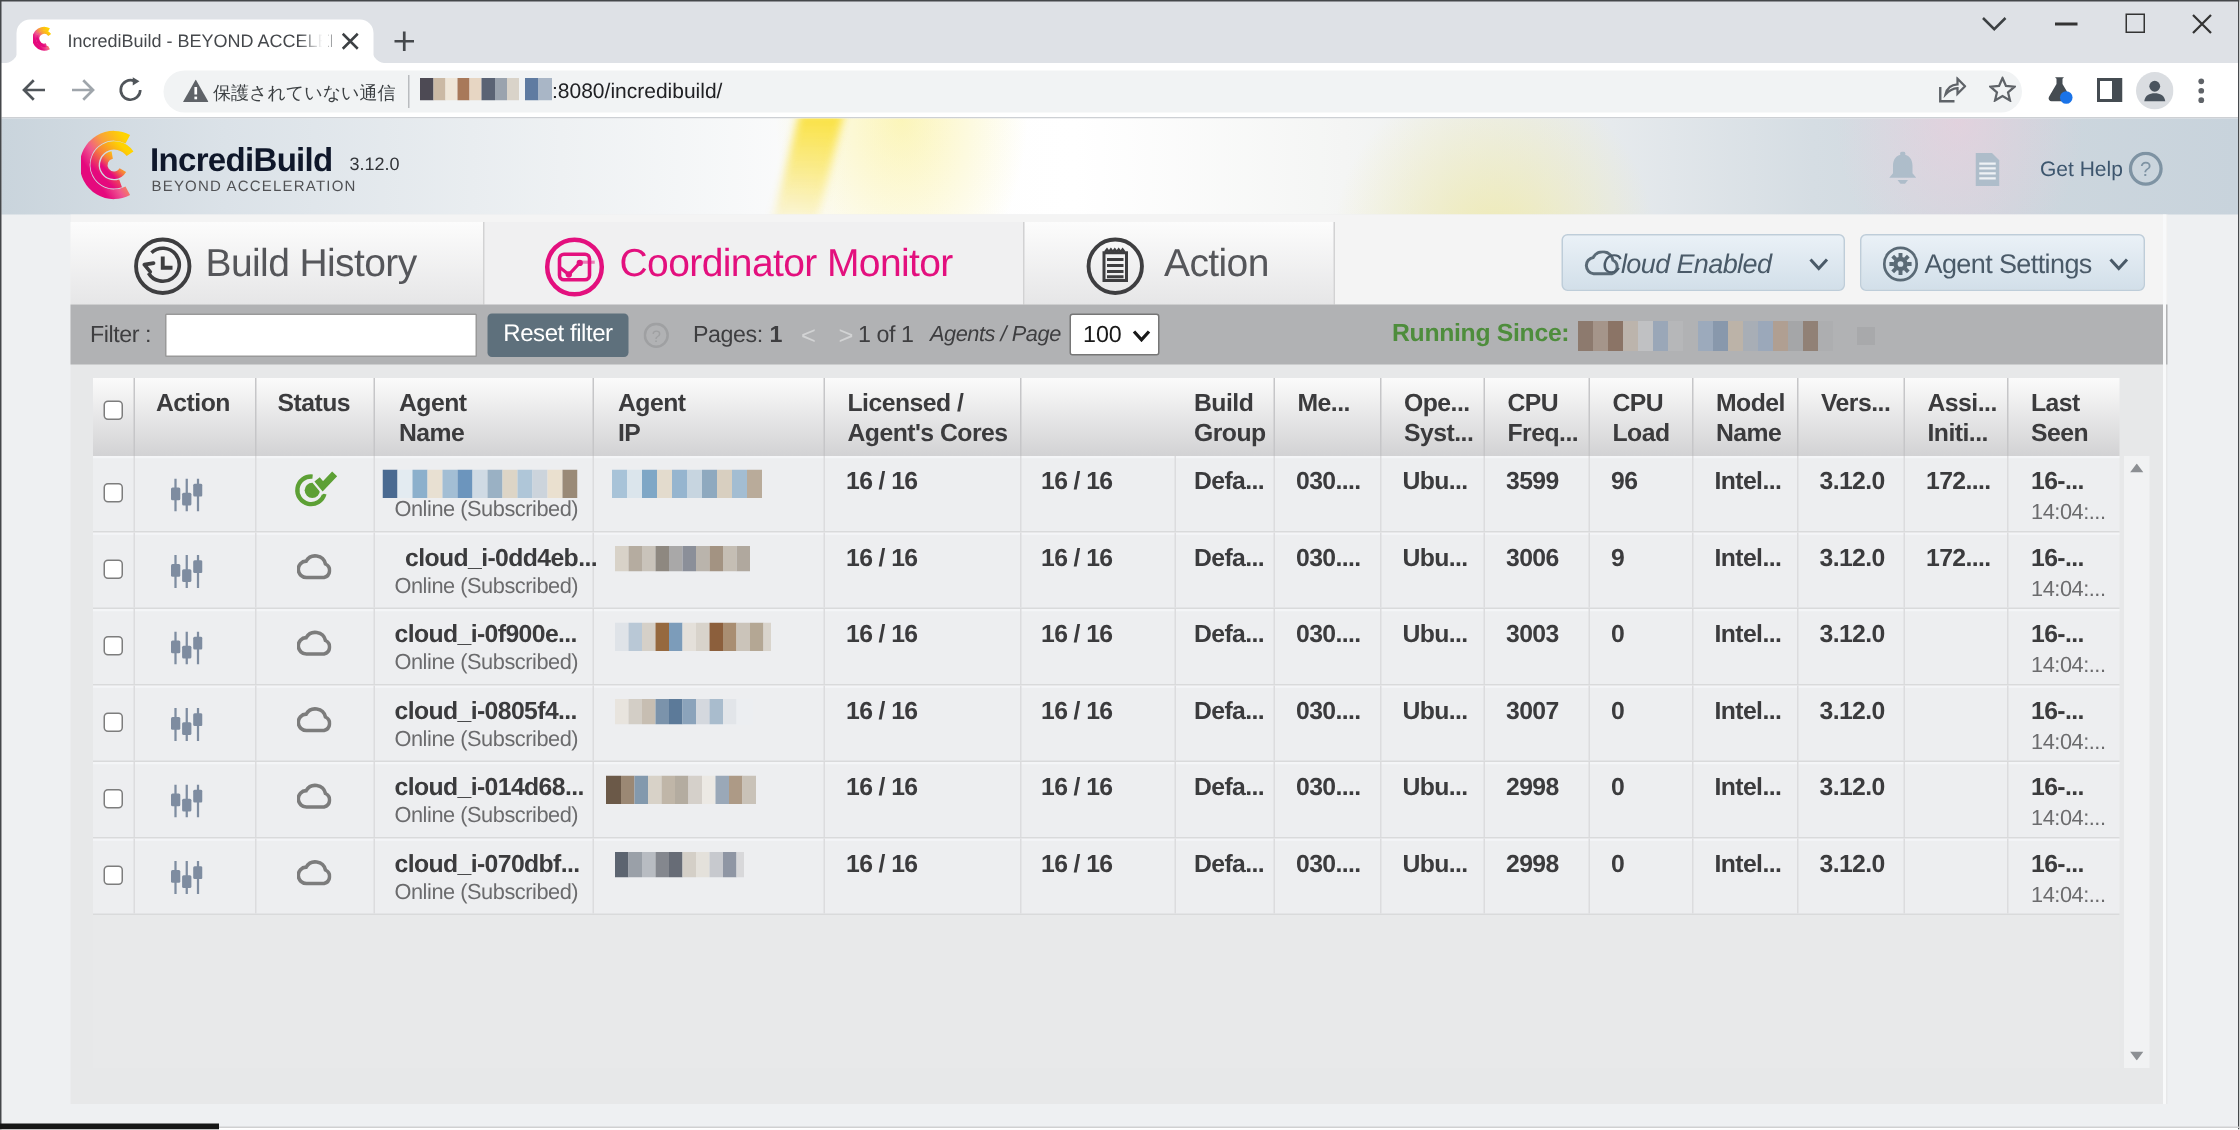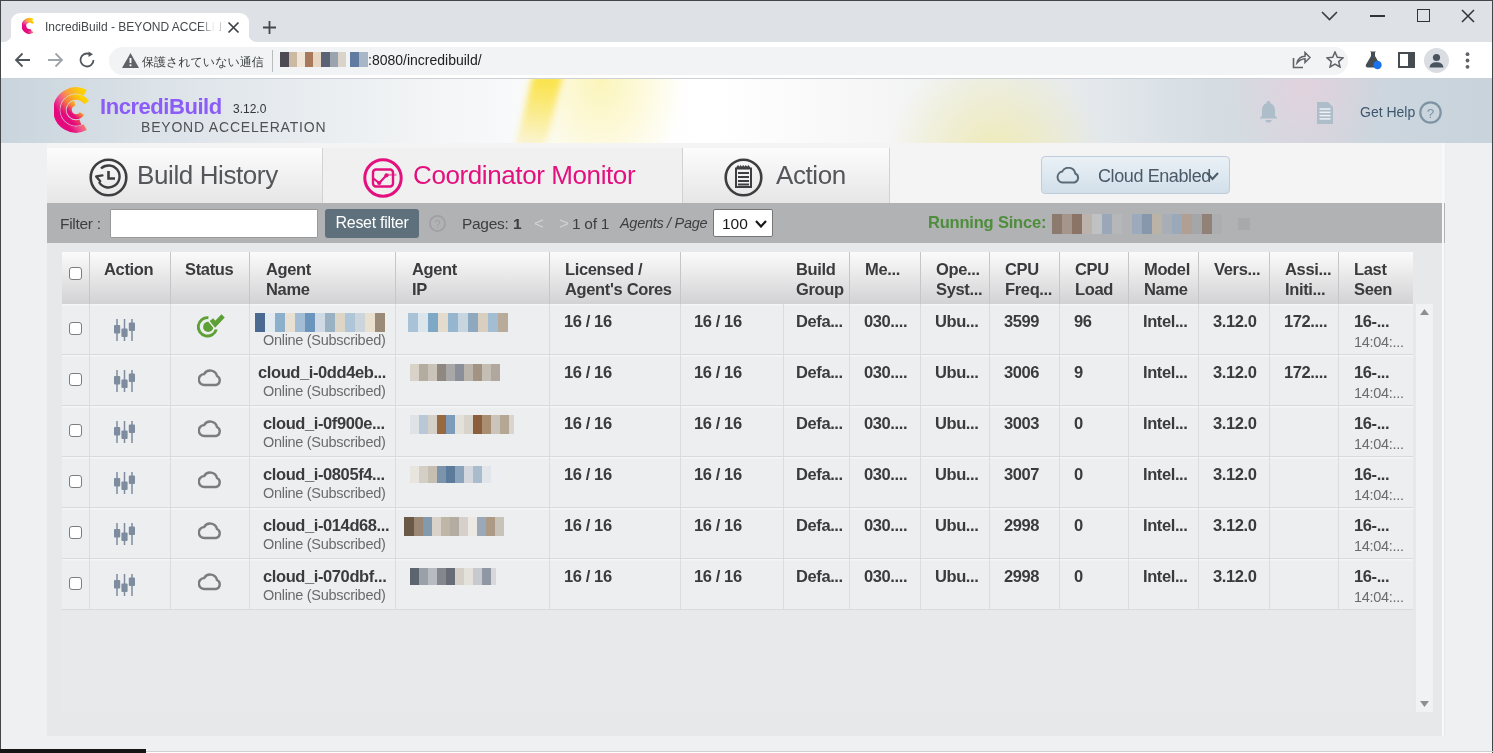--- a/index.html
+++ b/index.html
@@ -17,22 +17,22 @@
   #pill { left:109px; top:47px; width:1239px; height:28px; border-radius:14px; background:#f1f3f4; }
 
   
   #apphdr { left:1px; top:79px; width:1491px; height:64px;
     background:
       radial-gradient(ellipse 115px 150px at 1305px 0px, rgba(244,203,220,0.5), rgba(246,205,222,0) 72%),
       radial-gradient(ellipse 150px 160px at 995px 85px, rgba(239,234,175,0.95), rgba(243,238,190,0) 72%),
       radial-gradient(ellipse 120px 170px at 600px 0px, rgba(250,238,130,0.55), rgba(250,243,190,0) 70%),
       linear-gradient(90deg,#c9d4dc 0%, #dbe2e8 10%, #eef1f3 25%, #fdfdfd 38%, #ffffff 48%, #f4f5f4 60%, #e6eaed 72%, #d5dde3 81%, #cdd7de 90%, #c8d3dc 100%);
   }
-  #ibname { left:100px; top:94px; font-size:22px; font-weight:bold; color:#8b5cf6; letter-spacing:-0.45px;}
-  #ibsub  { left:101px; top:119px; font-size:14px; color:#505154; letter-spacing:0.8px;margin-left:40px; }
+  #ibname { left:100px; top:94px; font-size:22px; font-weight:bold; color:#0f172a; letter-spacing:-0.45px;}
+  #ibsub  { left:101px; top:119px; font-size:10px; color:#505154; letter-spacing:0.8px; }
   #ibver  { left:233px; top:102px; font-size:12px; color:#323539; }
   #gethelp { left:1360px; top:104px; font-size:14px; color:#3d566e; }
 
   
   #navrow { left:47px; top:143px; width:1398px; height:60px; background:#f4f4f4; }
   .navtab { position:absolute; top:5px; height:55px; background:linear-gradient(#fcfcfc, #e6e6e7); }
   .navtab.sel { background:#f0f0f1; }
   .navsep { position:absolute; top:5px; width:1px; height:55px; background:#d2d2d3; }
   .navlabel { position:absolute; font-size:26px; color:#55565a; letter-spacing:-0.4px; }
   .bluebtn { position:absolute; top:13px; height:38px; border:1px solid #becdd9;
@@ -276,26 +276,47 @@
           <line x1="14" y1="23" x2="25" y2="23"></line>
           <line x1="14" y1="26.5" x2="25" y2="26.5"></line>
         </g>
     </svg>
     <div class="navlabel" style="left:729px; top:17px;">Action</div>
 
     <div class="bluebtn" style="left:994px; width:189px;">
       <svg style="position:absolute; left:14px; top:10px;" width="24" height="17" viewBox="0 0 24 17">
         <path d="M6.5 15.5 A 5.5 5.5 0 0 1 6.2 4.6 A 7 7 0 0 1 19.3 6.5 A 4.8 4.8 0 0 1 18.5 15.5 Z" fill="none" stroke="#5a6a76" stroke-width="2"></path>
       </svg>
-      <div class="btxt" style="left:56px;">Cloud Enabled</div>
+      <div class="btxt" style="left:26px;font-style:italic;">Cloud Enabled</div>
       <svg style="position:absolute; left:164px; top:15px;" width="13" height="9" viewBox="0 0 13 9">
         <path d="M1 1 L6.5 7 L12 1" stroke="#4a5a68" stroke-width="2" fill="none"></path>
       </svg>
     </div>
 
+    <div class="bluebtn" style="left:1193px; width:190px;">
+      <svg style="position:absolute; left:14px; top:7px;" width="24" height="24" viewBox="0 0 24 24">
+        <circle cx="12" cy="12" r="10.8" fill="none" stroke="#5a6a76" stroke-width="1.8"></circle>
+        <g stroke="#5a6a76" stroke-width="2.6">
+          <line x1="12" y1="4.6" x2="12" y2="7.6"></line>
+            <line x1="12" y1="16.4" x2="12" y2="19.4"></line>
+          <line x1="4.6" y1="12" x2="7.6" y2="12"></line>
+            <line x1="16.4" y1="12" x2="19.4" y2="12"></line>
+          <line x1="6.8" y1="6.8" x2="8.9" y2="8.9"></line>
+            <line x1="15.1" y1="15.1" x2="17.2" y2="17.2"></line>
+          <line x1="6.8" y1="17.2" x2="8.9" y2="15.1"></line>
+            <line x1="15.1" y1="8.9" x2="17.2" y2="6.8"></line>
+        </g>
+        <circle cx="12" cy="12" r="4.8" fill="#5a6a76"></circle>
+        <circle cx="12" cy="12" r="1.9" fill="#d8e3ec"></circle>
+      </svg>
+      <div class="btxt" style="left:42px;">Agent Settings</div>
+      <svg style="position:absolute; left:165px; top:15px;" width="13" height="9" viewBox="0 0 13 9">
+        <path d="M1 1 L6.5 7 L12 1" stroke="#4a5a68" stroke-width="2" fill="none"></path>
+      </svg>
+    </div>
   </div>
 
   <div class="abs" id="filterrow">
     <div class="frtext" style="left:13px;">Filter :</div>
     <div id="finput"></div>
     <div id="resetbtn">Reset filter</div>
     <svg style="position:absolute; left:382px; top:12px;" width="17" height="17" viewBox="0 0 17 17">
       <circle cx="8.5" cy="8.5" r="7.6" fill="none" stroke="#9fa0a2" stroke-width="1.7"></circle>
       <text x="8.5" y="12.8" font-size="11" fill="#9fa0a2" text-anchor="middle" font-family="Liberation Sans">?</text>
     </svg>
@@ -464,21 +485,21 @@
               <rect x="14.8" y="3.5" width="6.2" height="8.5" rx="1"></rect>
             </g>
           </svg>
         </div>
         <div class="td" style="left:109px;width:79px">
           <svg style="position:absolute;left:27px;top:14px" width="23" height="18" viewBox="0 0 23 18">
             <path d="M6.5 16 A 5.4 5.4 0 0 1 6.1 5.1 A 7 7 0 0 1 19 7 A 4.8 4.8 0 0 1 18 16 Z" fill="none" stroke="#7c7c7c" stroke-width="2.4"></path>
           </svg>
         </div>
         <div class="td" style="left:188px;width:146px">
-          <div class="c1" style="left:8px">cloud_i-0dd4eb...</div>
+          <div class="c1" style="left:20px">cloud_i-0dd4eb...</div>
           <div class="c2" style="left:13px">Online (Subscribed)</div>
         </div>
         <div class="td" style="left:334px;width:154px">
           <svg class="mosaic" style="left:14px;top:9px" width="90" height="17" viewBox="0 0 90 17">
             <rect width="9" height="17" x="0" fill="#d8d2c8"></rect>
             <rect width="9" height="17" x="9" fill="#b5aca0"></rect>
             <rect width="9" height="17" x="18" fill="#c9c3ba"></rect>
             <rect width="9" height="17" x="27" fill="#8e8880"></rect>
             <rect width="9" height="17" x="36" fill="#a9a8a8"></rect>
             <rect width="9" height="17" x="45" fill="#8b8f99"></rect>

